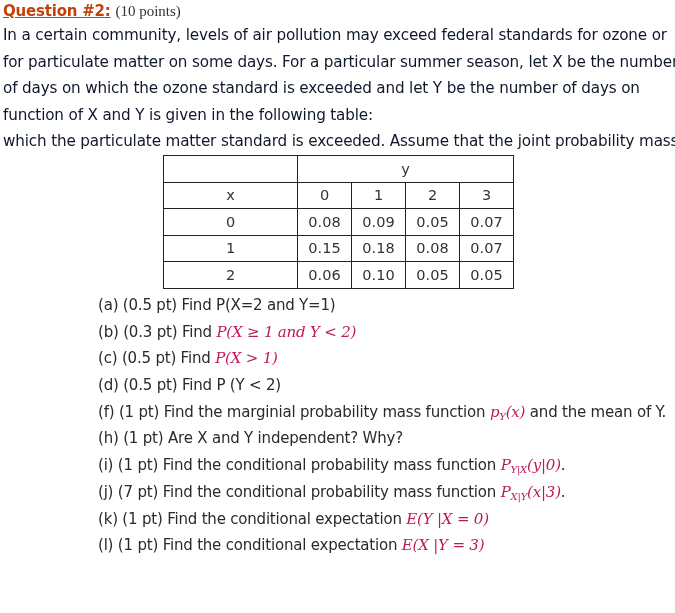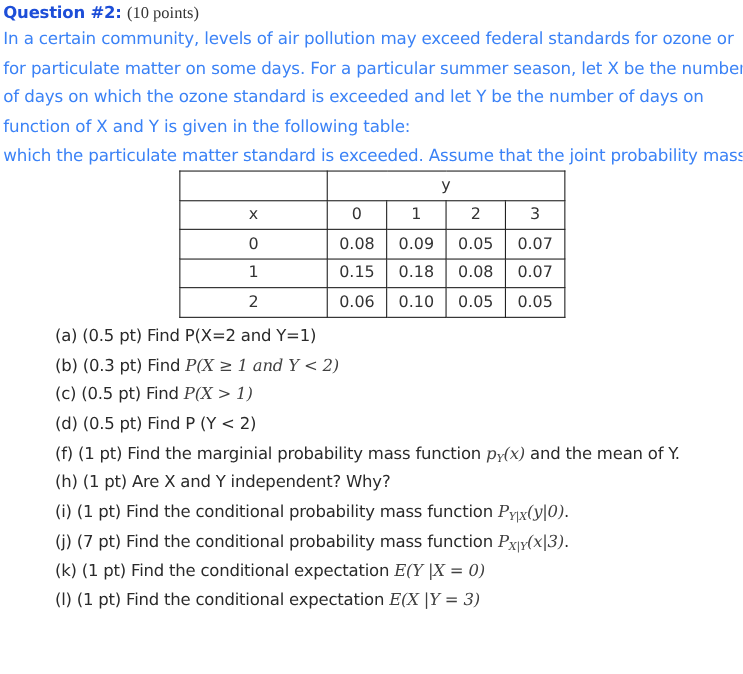--- a/index.html
+++ b/index.html
@@ -26,36 +26,37 @@
       position: absolute;
       left: 3px;
       top: 0px;
       height: 22px;
       line-height: 22px;
       font-size: 15px;
       white-space: nowrap;
     }
     .heading .q-label {
       font-weight: bold;
-      color: #1d4ed8;
+      text-decoration: underline;
+      color: #c2410c;
       letter-spacing: -0.2px;
     }
     .heading .q-points {
       color: #333;
       font-family: Liberation Serif, serif;
     }
     .para {
       position: absolute;
       left: 3px;
       top: 22px;
       width: 670px;
       font-size: 15.2px;
       line-height: 26.5px;
       letter-spacing: -0.15px;
-      color: #3b82f6;
+      color: #0f172a;
     }
     .para .line {
       display: block;
       white-space: nowrap;
       height: 26.5px;
     }
     table.pmf {
       position: absolute;
       left: 163px;
       top: 155px;
@@ -77,25 +78,26 @@
       top: 292px;
       width: 620px;
       font-size: 15px;
       color: #2a2a2a;
     }
     .part {
       height: 26.7px;
       line-height: 26.7px;
       white-space: nowrap;
       letter-spacing: -0.2px;
+      margin-left: 48px;
     }
     .math {
       font-family: "DejaVu Serif", "Liberation Serif", serif;
       font-style: italic;
-      color: #404040;
+      color: #be185d;
     }
     .math sub {
       font-size: 10px;
       vertical-align: -3px;
     }
   </style>
 </head>
 <body>
 
 <div class="page">

